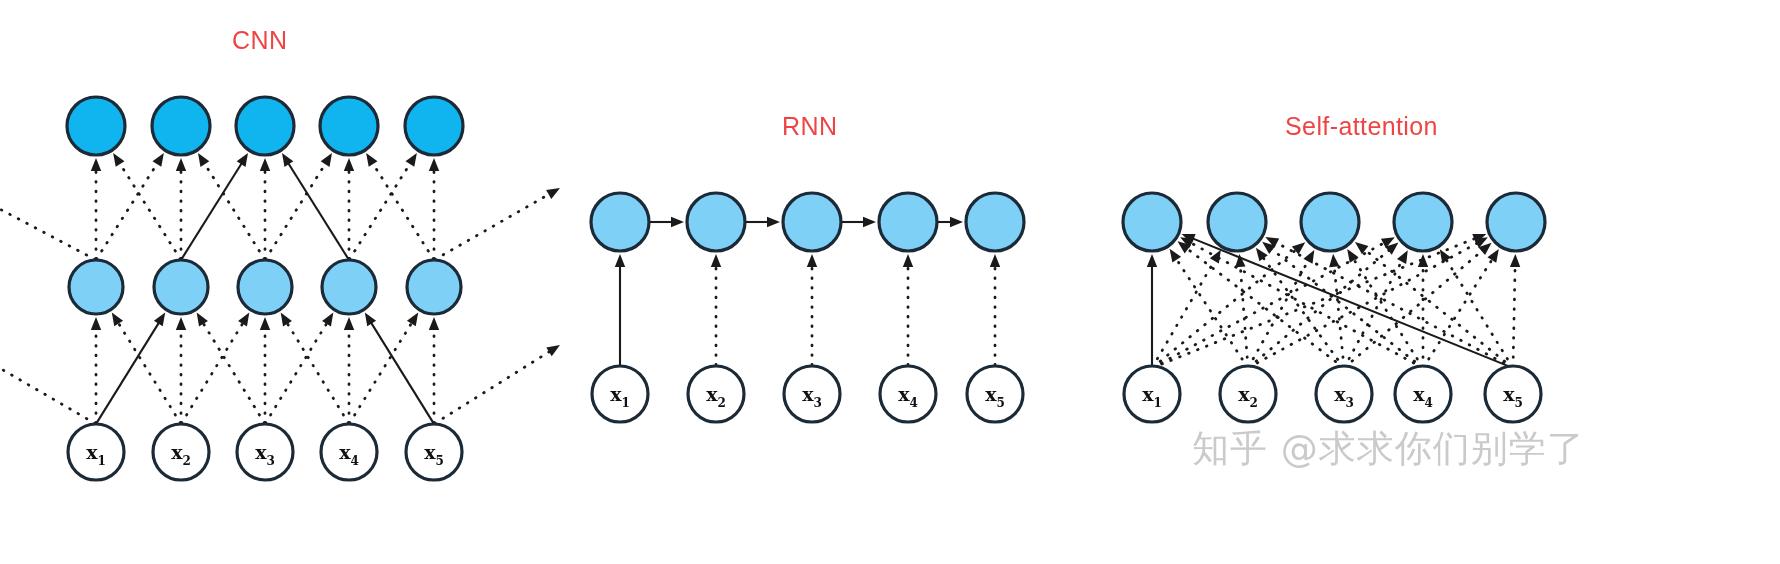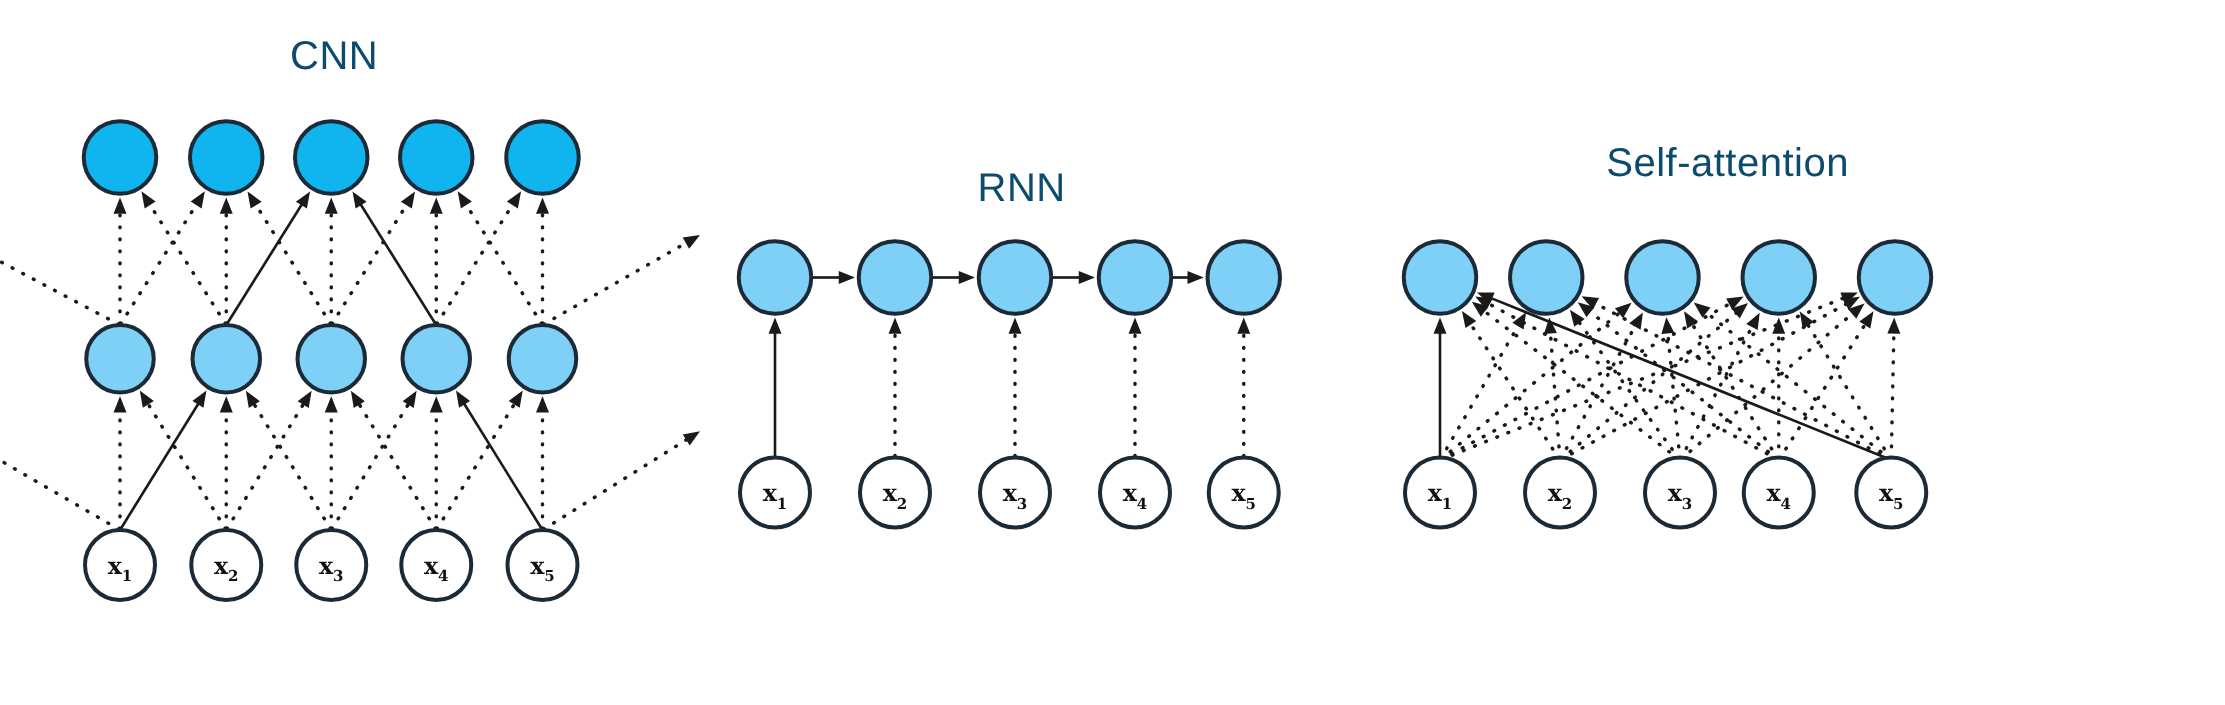--- a/index.html
+++ b/index.html
@@ -23,28 +23,28 @@
   svg.diagram {
     position: absolute;
     left: 0;
     top: 0;
     width: 1780px;
     height: 564px;
   }
   .panel-title {
     position: absolute;
     font-family: "Liberation Sans", sans-serif;
-    font-size: 32px;
-    color: #0c4a6e;
+    font-size: 25px;
+    color: #ef4444;
     letter-spacing: 0.4px;
     white-space: nowrap;
     font-weight: 400;
   }
   #title-cnn { left: 232px; top: 26px; }
-  #title-rnn { left: 782px; top: 112px; margin-top: 20px; }
+  #title-rnn { left: 782px; top: 112px; }
   #title-selfattention { left: 1258px; top: 112px; margin-left: 27px; }
 
   .watermark {
     position: absolute;
     left: 1192px;
     top: 424px;
     font-family: "DejaVu Sans", sans-serif;
     font-size: 37px;
     color: rgba(150,150,150,0.50);
     white-space: nowrap;
@@ -446,14 +446,15 @@
         </g>
       </g>
     </svg>
 
   <div class="panel-title" id="title-cnn">CNN</div>
 
   <div class="panel-title" id="title-rnn">RNN</div>
 
   <div class="panel-title" id="title-selfattention">Self-attention</div>
 
+  <div class="watermark">知乎 @求求你们别学了</div>
 
 </div>
 
 </body></html>

